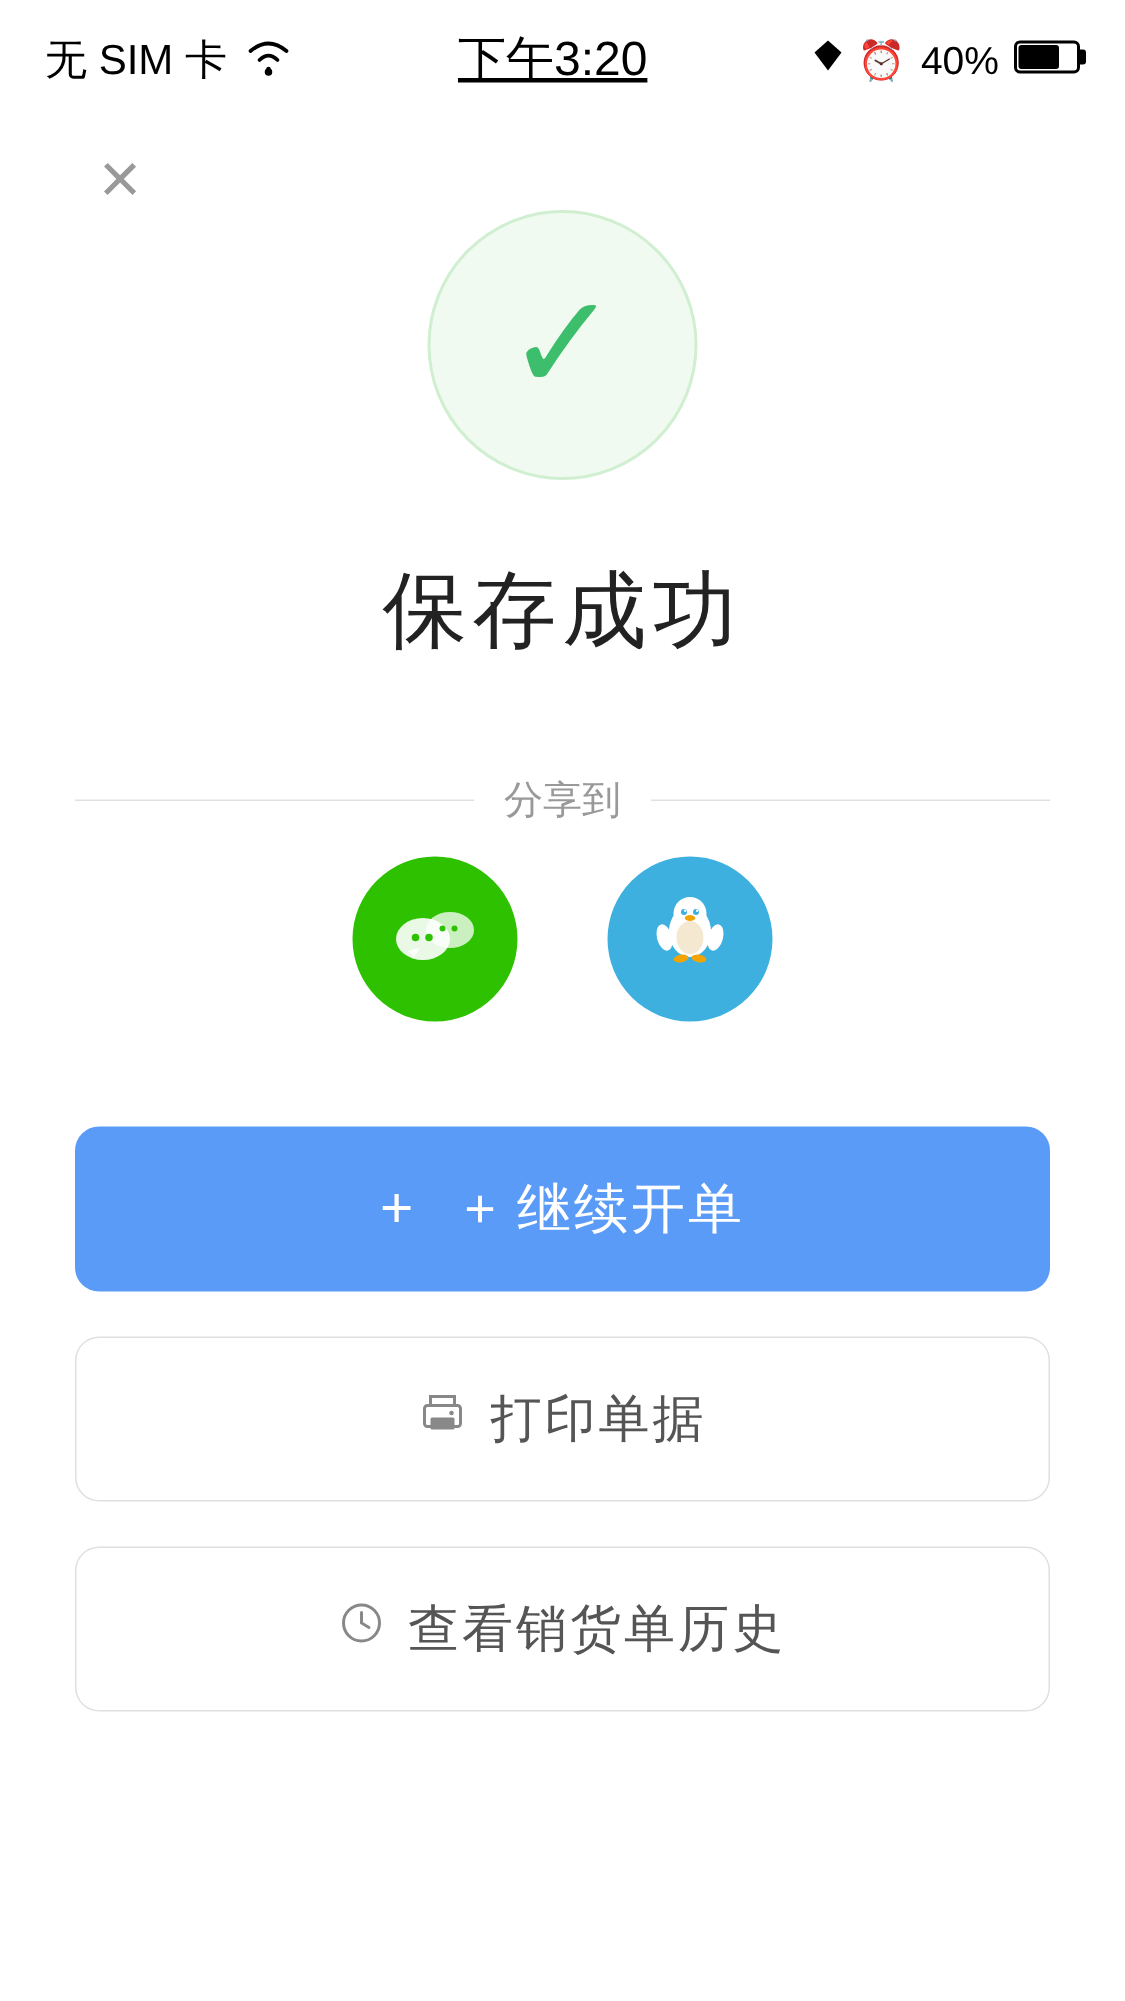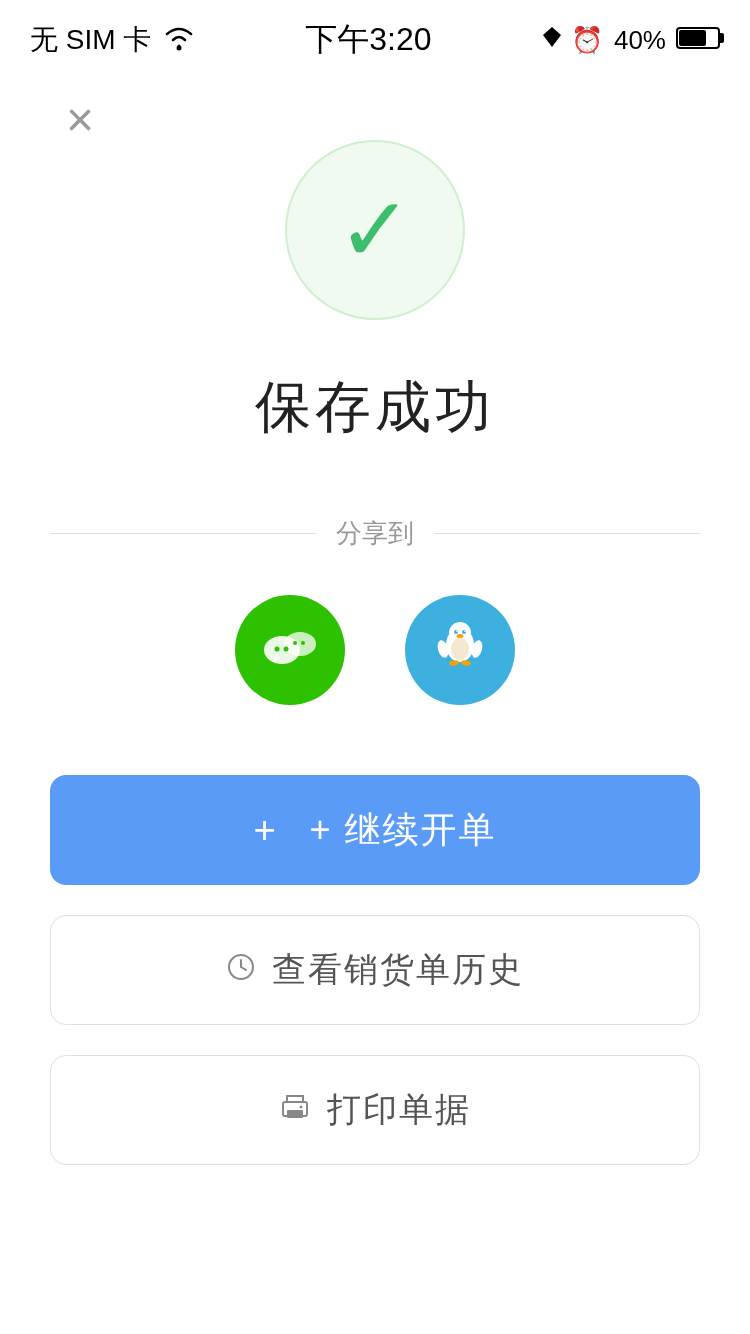--- a/index.html
+++ b/index.html
@@ -32,20 +32,21 @@
       align-items: flex-end;
       gap: 12px;
       font-size: 28px;
       color: #000;
     }
 
     .status-center {
       font-size: 32px;
       font-weight: 500;
       color: #000;
+      text-decoration: underline;
     }
 
     .status-right {
       display: flex;
       align-items: center;
       gap: 10px;
       font-size: 26px;
       color: #000;
     }
 
@@ -138,21 +139,21 @@
     
     .share-section {
       width: 100%;
       padding: 0 50px;
     }
 
     .share-divider {
       display: flex;
       align-items: center;
       gap: 20px;
-      margin-bottom: 44px;
+      margin-bottom: 20px;
       text-align: right;
     }
 
     .divider-line {
       flex: 1;
       height: 1px;
       background: #e0e0e0;
     }
 
     .share-label {
@@ -345,34 +346,34 @@
 
   <div class="action-buttons">
 
     <button class="btn-primary">
       <span class="btn-icon-white">+</span>
       <span style="margin-left:16px">+ 继续开单</span>
     </button>
 
     <button class="btn-secondary">
       <span class="btn-icon">
-        <svg width="30" height="30" viewBox="0 0 30 30" fill="none">
-          <circle cx="15" cy="15" r="12" stroke="#888" stroke-width="2" fill="none"></circle>
-          <path d="M15 8 L15 15 L20 18" stroke="#888" stroke-width="2" stroke-linecap="round" fill="none"></path>
-        </svg>
-      </span>
-      <span>查看销货单历史</span>
-    </button>
-
-    <button class="btn-secondary">
-      <span class="btn-icon">
         <svg width="32" height="30" viewBox="0 0 32 30" fill="none">
           <rect x="4" y="10" width="24" height="14" rx="2" stroke="#888" stroke-width="2" fill="none"></rect>
           <rect x="8" y="18" width="16" height="8" rx="1" fill="#888"></rect>
           <path d="M8 10V4h16v6" stroke="#888" stroke-width="2" fill="none"></path>
           <circle cx="22" cy="15" r="1.5" fill="#888"></circle>
         </svg>
       </span>
       <span>打印单据</span>
     </button>
+
+    <button class="btn-secondary">
+      <span class="btn-icon">
+        <svg width="30" height="30" viewBox="0 0 30 30" fill="none">
+          <circle cx="15" cy="15" r="12" stroke="#888" stroke-width="2" fill="none"></circle>
+          <path d="M15 8 L15 15 L20 18" stroke="#888" stroke-width="2" stroke-linecap="round" fill="none"></path>
+        </svg>
+      </span>
+      <span>查看销货单历史</span>
+    </button>
   </div>
 
 </div>
 
 </body></html>

